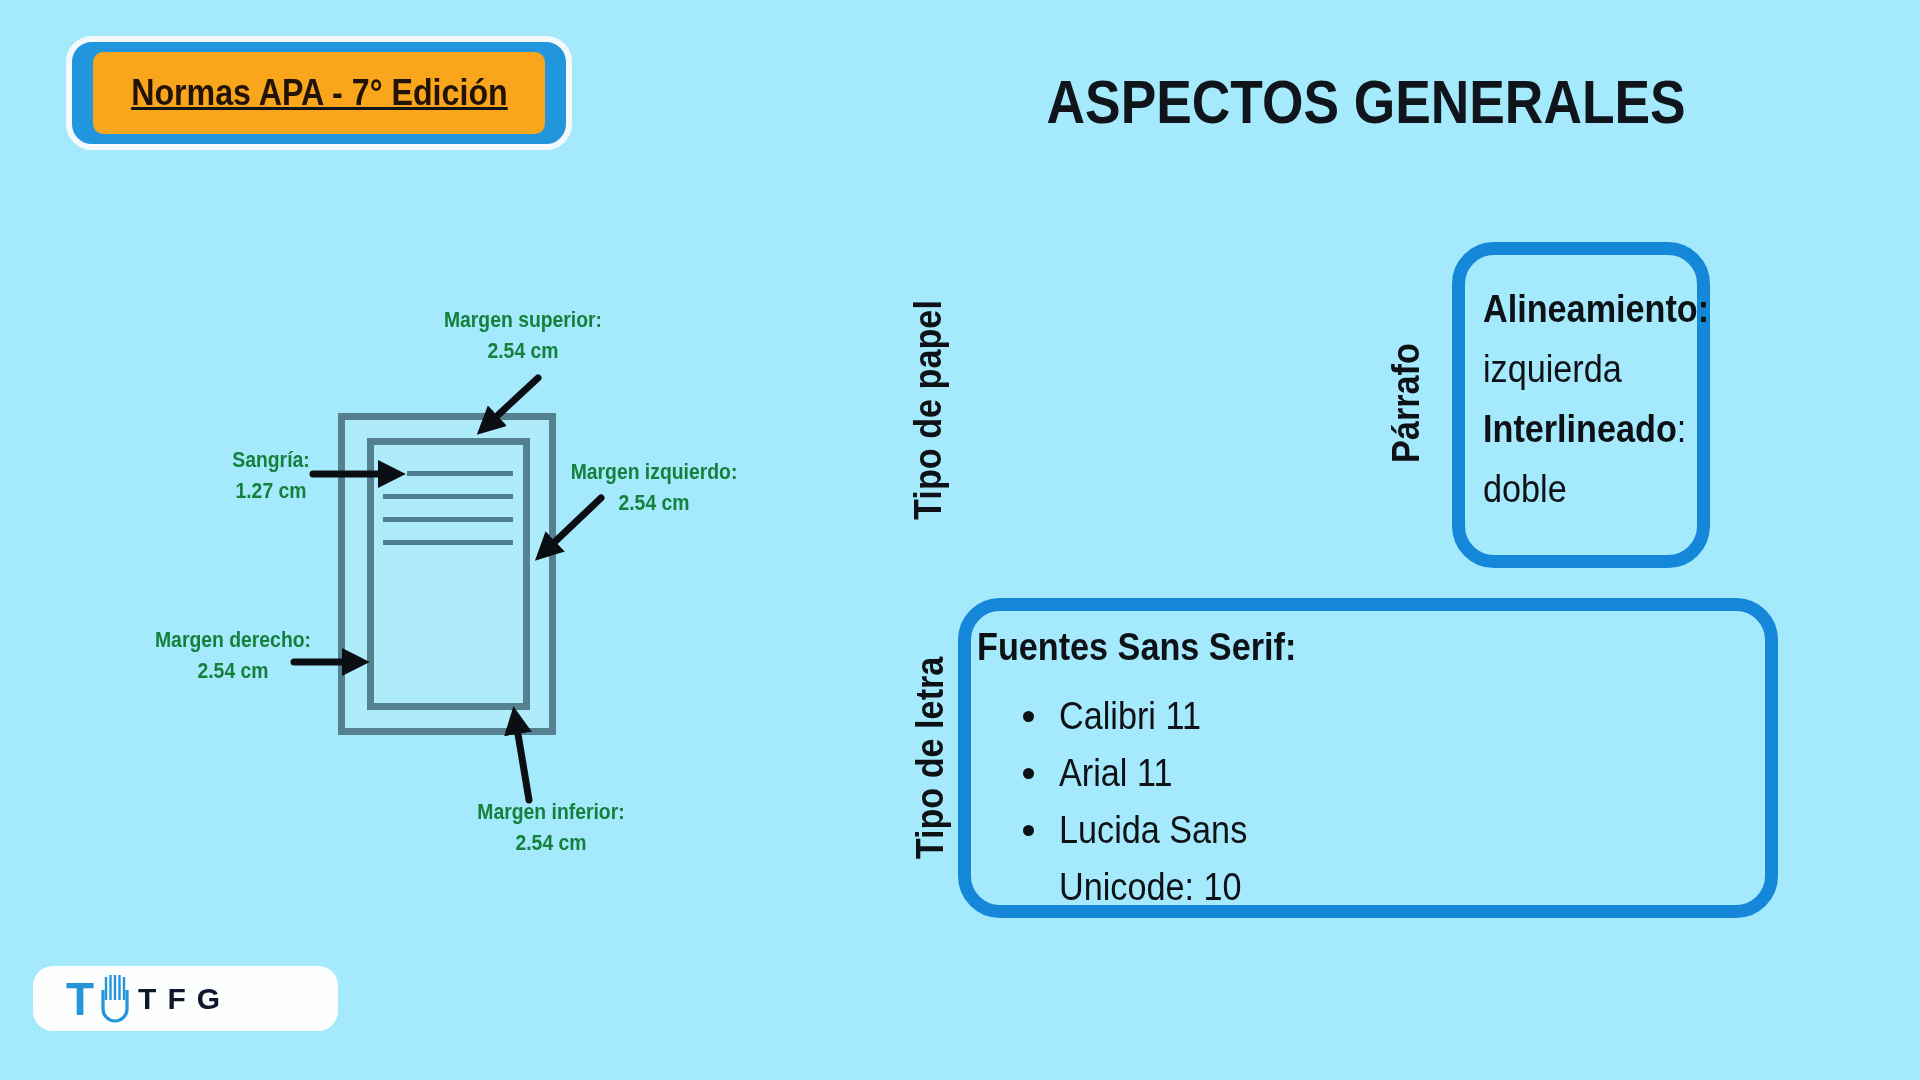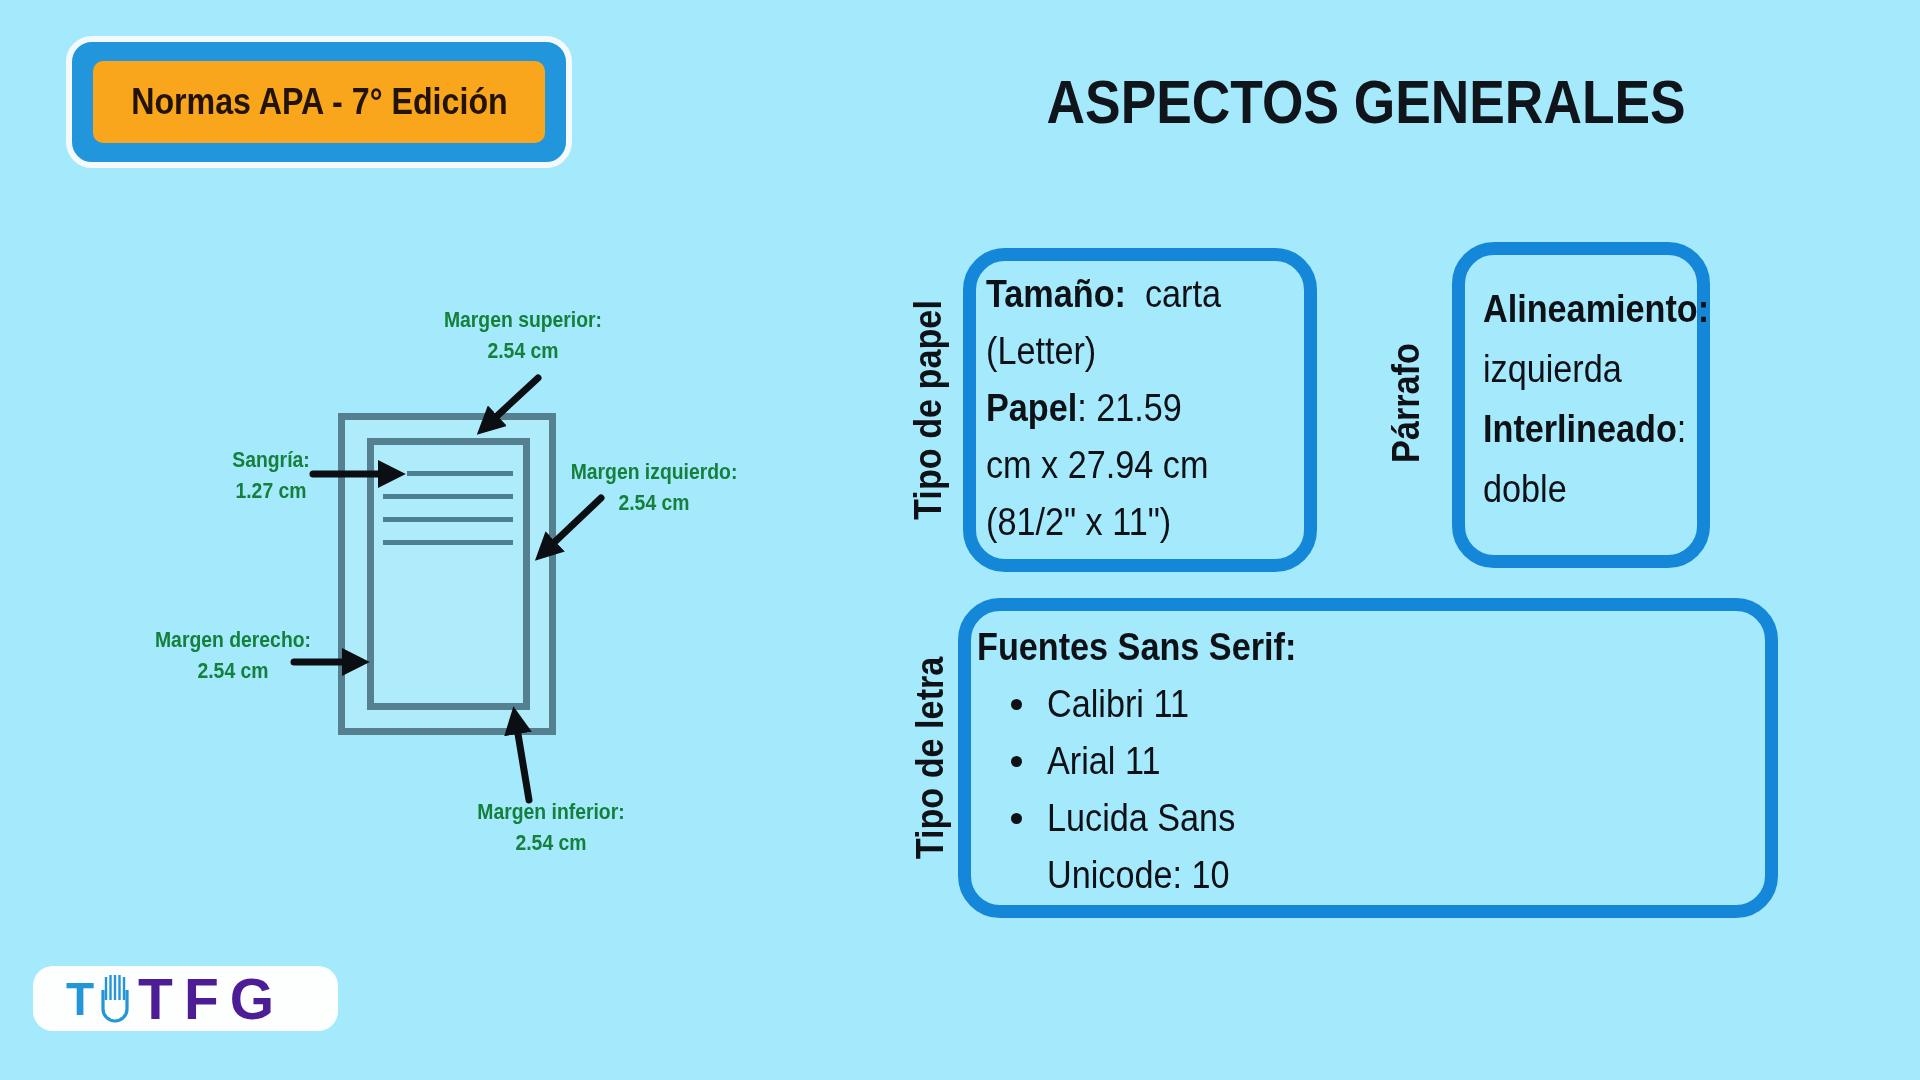--- a/index.html
+++ b/index.html
@@ -6,23 +6,23 @@
   .canvas {
     position:relative; width:1920px; height:1080px; overflow:hidden;
     background:#a5eafc; color:#10151b;
     font-family:"Liberation Sans", sans-serif;
   }
   .b { font-weight:700; }
   .sqz { transform:scaleX(0.9); transform-origin:left center; white-space:pre; }
 
   
   .badge {
-    position:absolute; left:66px; top:36px; width:506px; height:132px;
+    position:absolute; left:66px; top:36px; width:506px; height:114px;
     background:#2196dd; border:6px solid #f4fafc; border-radius:26px;
-    box-sizing:border-box; display:flex; align-items:center; justify-content:center;
+    box-sizing:border-box; display:flex; align-items:center; justify-content:center;text-decoration:underline;
   }
   .badge-inner {
     width:452px; height:82px; background:#f9a61c; border-radius:10px;
     display:flex; align-items:center; justify-content:center;
   }
   .badge-inner span {
     font-size:37px; font-weight:700; color:#221305; white-space:nowrap;
     display:inline-block; transform:scaleX(0.87);
   }
 
@@ -70,36 +70,36 @@
   }
   .vl-papel   { left:728px;  top:385px; }
   .vl-parrafo { left:1206px; top:378px; }
   .vl-letra   { left:730px;  top:733px; }
 
   .letra-content { display:flex; padding:8px 10px 0 6px;justify-content:center; }
   .letra-col1 { width:455px; }
   .letra-col2 { flex:1; }
   .fonthead { font-weight:700; }
   .fonthead > span { display:inline-block; transform:scaleX(0.9); transform-origin:left center; white-space:nowrap; }
-  .blist { list-style:none; margin:0; padding:0 0 0 70px; }
+  .blist { list-style:none; margin:12px; padding:0 0 0 70px; }
   .blist li { position:relative; }
   .blist li::before {
     content:""; position:absolute; left:-36px; top:23px; width:11px; height:11px;
     border-radius:50%; background:#0e1116;
   }
 
   
   .logo {
     position:absolute; left:33px; top:966px; width:305px; height:65px;
     background:#fdfefe; border-radius:20px; display:flex; align-items:center;
     padding-left:33px; box-sizing:border-box;
   }
   .logo-t { color:#2395d8; font-size:46px; font-weight:700; }
   .logo-icon { margin:0 8px 0 6px; }
-  .logo-rest { color:#4c1d95; font-size:57px; font-weight:700; letter-spacing:11px; }
+  .logo-rest { color:#0f172a; font-size:30px; font-weight:700; letter-spacing:11px; }
 </style>
 </head>
 <body>
 
 <div class="canvas">
 
   <div class="badge">
     <div class="badge-inner">
       <span>Normas APA - 7° Edición</span>
     </div>
@@ -142,29 +142,20 @@
       </marker>
     </defs>
     <line x1="438" y1="98" x2="384" y2="148" stroke="#0b0f14" stroke-width="7" stroke-linecap="round" marker-end="url(#ah)"></line>
     <line x1="213" y1="194" x2="296" y2="194" stroke="#0b0f14" stroke-width="7" stroke-linecap="round" marker-end="url(#ah)"></line>
     <line x1="501" y1="218" x2="442" y2="274" stroke="#0b0f14" stroke-width="7" stroke-linecap="round" marker-end="url(#ah)"></line>
     <line x1="194" y1="382" x2="260" y2="382" stroke="#0b0f14" stroke-width="7" stroke-linecap="round" marker-end="url(#ah)"></line>
     <line x1="429" y1="520" x2="415" y2="436" stroke="#0b0f14" stroke-width="7" stroke-linecap="round" marker-end="url(#ah)"></line>
   </svg>
 
   <div class="vlabel vl-papel">Tipo de papel</div>
-  <div class="ibox ibox-papel">
-    <div class="boxtext pad-papel">
-        <div class="sqz"><span class="b">Tamaño:</span><span>  carta</span></div>
-        <div class="sqz"><span>(Letter)</span></div>
-        <div class="sqz"><span class="b">Papel</span><span>: 21.59</span></div>
-        <div class="sqz"><span>cm x 27.94 cm</span></div>
-        <div class="sqz"><span>(81/2" x 11")</span></div>
-      </div>
-  </div>
 
   <div class="vlabel vl-parrafo">Párrafo</div>
   <div class="ibox ibox-parrafo">
     <div class="boxtext pad-parrafo">
         <div class="sqz"><span class="b">Alineamiento:</span></div>
         <div class="sqz"><span>izquierda</span></div>
         <div class="sqz"><span class="b">Interlineado</span><span>:</span></div>
         <div class="sqz"><span>doble</span></div>
       </div>
   </div>

